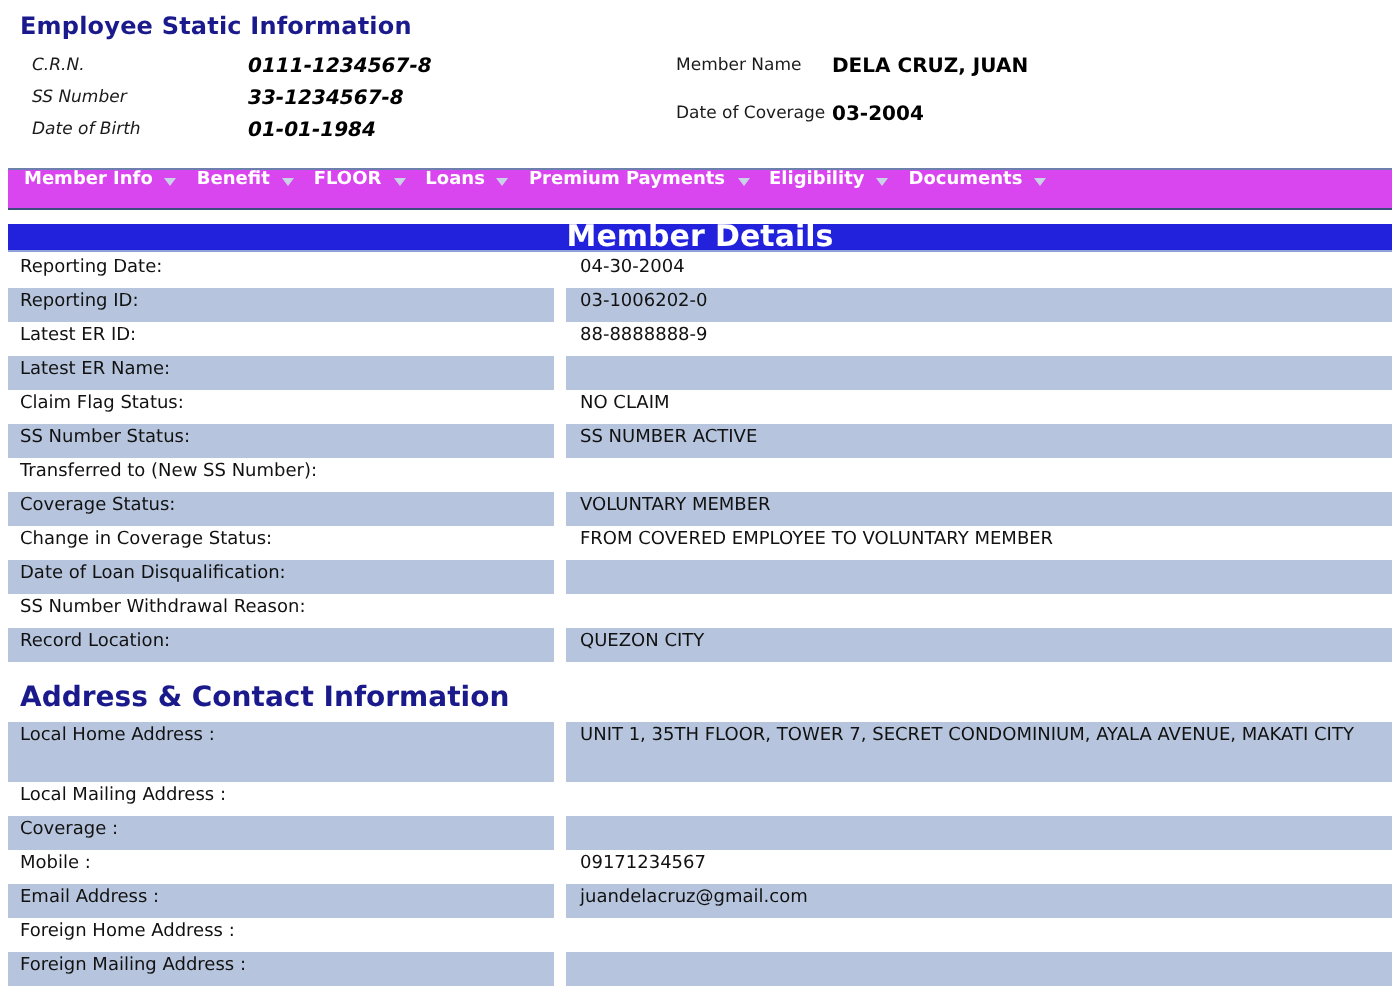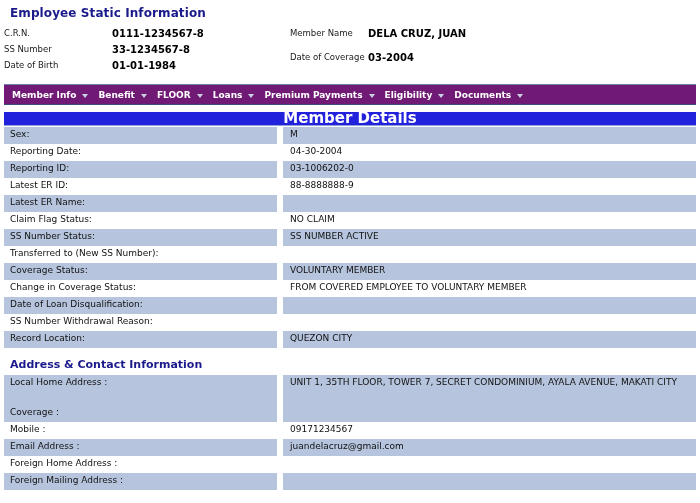--- a/index.html
+++ b/index.html
@@ -25,22 +25,22 @@
     font-weight: bold;
     padding: 6px 0 0 10px;
     letter-spacing: 0.1px;
   }
 
   .static-info {
     display: flex;
     padding: 8px 0 0 0;
   }
   .static-col { display: table; }
-  .static-col.left { margin-left: 4px; width: 250px; }
-  .static-col.right { margin-left: 36px; }
+  .static-col.left { margin-left: 16px; width: 250px; font-style: italic; }
+  .static-col.right { margin-left: 72px; }
   .static-row { display: table-row; }
   .static-label {
     display: table-cell;
     font-size: 8.5px;
     color: #1a1a1a;
     padding: 0 0 5px 0;
     white-space: nowrap;
     vertical-align: top;
   }
   .static-col.left .static-label { width: 108px; }
@@ -51,26 +51,26 @@
     font-weight: bold;
     color: #000;
     padding: 0 0 5px 0;
     white-space: nowrap;
     vertical-align: top;
   }
 
   
   .navbar {
     margin: 8px 4px 0 4px;
-    background: #701a75;
+    background: #d946ef;
     border-top: 1px solid #6d80ad;
     border-bottom: 1px solid #3a4d7d;
     height: 19px;
     display: flex;
-    align-items: center;
+    align-items: flex-start;
     padding-left: 8px;
   }
   .nav-item {
     display: flex;
     align-items: center;
     color: #ffffff;
     font-size: 9px;
     font-weight: bold;
     margin-right: 10px;
     cursor: pointer;
@@ -121,21 +121,21 @@
   .data-table col.c-value { width: 413px; }
 
   tr.shade td.lbl, tr.shade td.val { background: #b6c5dd; }
   tr.plain td.lbl, tr.plain td.val { background: #ffffff; }
   td.gap { background: #ffffff !important; padding: 0; }
 
   td.val { padding-left: 7px; }
 
   .sub-title {
     color: #1a1a8c;
-    font-size: 11px;
+    font-size: 14px;
     font-weight: bold;
     padding: 10px 0 3px 10px;
   }
 </style>
 </head>
 <body>
 
 <div class="page">
 
   <div class="page-title">Employee Static Information</div>
@@ -200,25 +200,20 @@
 
   <div class="section-bar">Member Details</div>
 
   <table class="data-table">
     <colgroup>
         <col class="c-label">
         <col class="c-gap">
         <col class="c-value">
       </colgroup>
     <tbody id="member-details-body">
-        <tr class="shade">
-          <td class="lbl">Sex:</td>
-          <td class="gap"></td>
-          <td class="val">M</td>
-        </tr>
         <tr class="plain">
           <td class="lbl">Reporting Date:</td>
           <td class="gap"></td>
           <td class="val">04-30-2004</td>
         </tr>
         <tr class="shade">
           <td class="lbl">Reporting ID:</td>
           <td class="gap"></td>
           <td class="val">03-1006202-0</td>
         </tr>
@@ -282,20 +277,25 @@
         <col class="c-label">
         <col class="c-gap">
         <col class="c-value">
       </colgroup>
     <tbody id="address-contact-body">
         <tr class="shade">
           <td class="lbl" style="height: 28px;">Local Home Address :</td>
           <td class="gap"></td>
           <td class="val" style="height: 28px;">UNIT 1, 35TH FLOOR, TOWER 7, SECRET CONDOMINIUM, AYALA AVENUE, MAKATI CITY</td>
         </tr>
+        <tr class="plain">
+          <td class="lbl">Local Mailing Address :</td>
+          <td class="gap"></td>
+          <td class="val"></td>
+        </tr>
         <tr class="shade">
           <td class="lbl">Coverage :</td>
           <td class="gap"></td>
           <td class="val"></td>
         </tr>
         <tr class="plain">
           <td class="lbl">Mobile :</td>
           <td class="gap"></td>
           <td class="val">09171234567</td>
         </tr>

